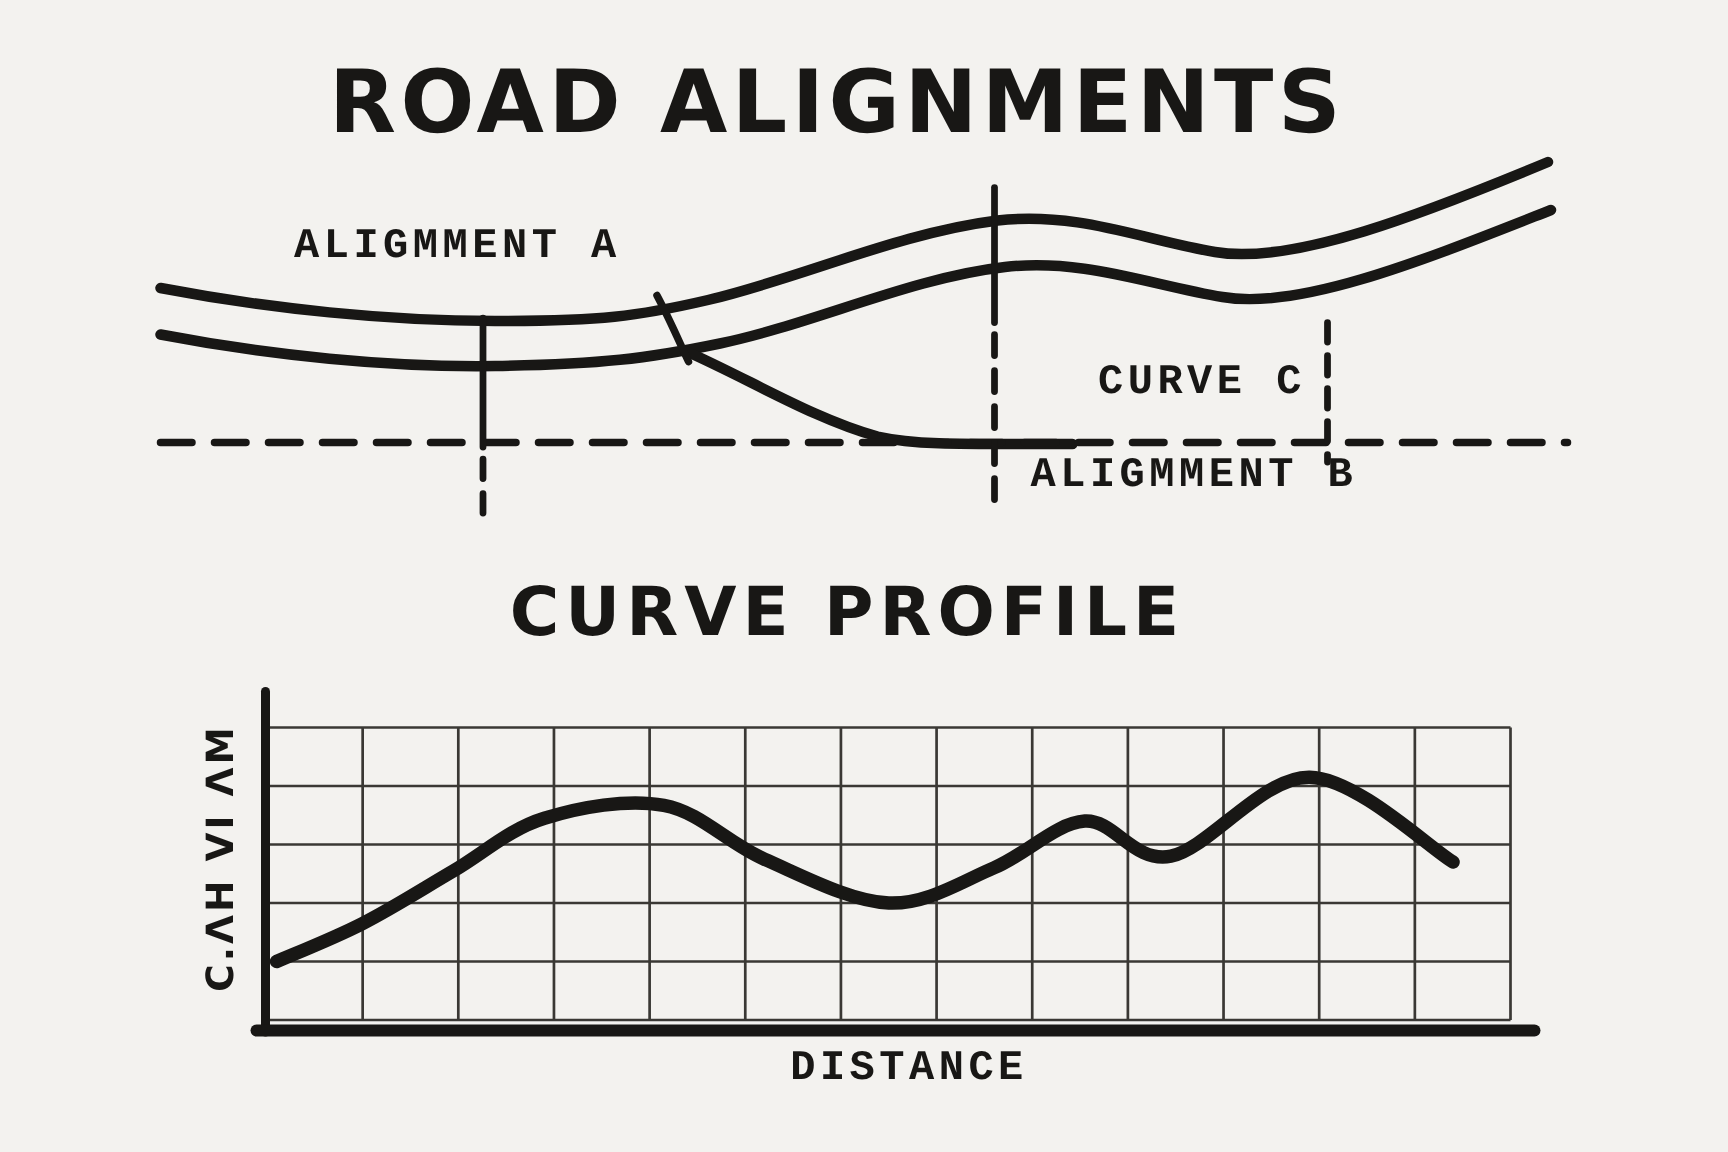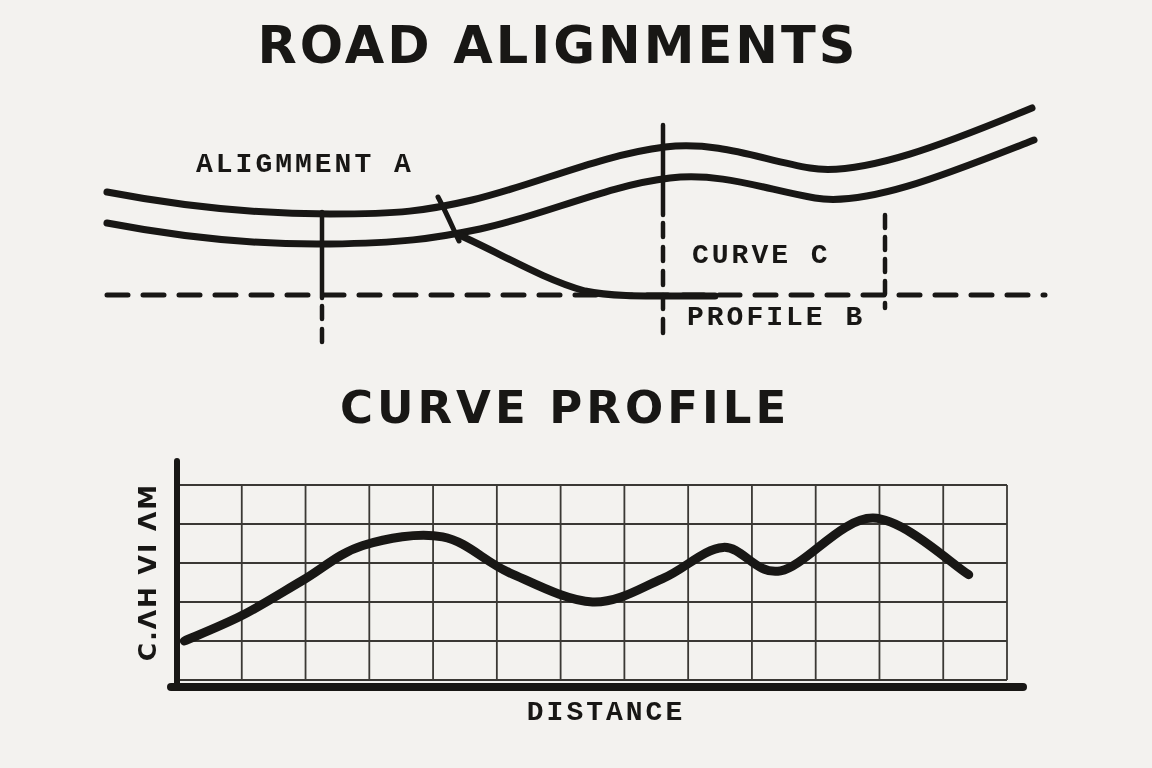--- a/index.html
+++ b/index.html
@@ -13,30 +13,30 @@
     background:var(--bg);
     font-family:"DejaVu Sans", sans-serif;
     color:var(--ink);
   }
   .abs{position:absolute;white-space:nowrap;}
   .hand{
     font-weight:bold;
     color:var(--ink);
   }
   .page-title{
-    top:16px;left:558px;transform:translateX(-50%);
-    font-size:51px;letter-spacing:3px;
+    top:34px;left:558px;transform:translateX(-50%);
+    font-size:58px;letter-spacing:3px;
   }
   .profile-title{
     top:381px;left:565px;transform:translateX(-50%);
     font-size:45px;letter-spacing:4px;
   }
   .label-md{font-size:28px;letter-spacing:3px;font-family:Liberation Mono, monospace;}
   .alignment-a-label{top:149px;left:196px;}
-  .curve-c-label{top:240px;left:692px;}
+  .curve-c-label{top:240px;left:732px;}
   .alignment-b-label{top:302px;left:687px;}
   .distance-label{top:697px;left:606px;transform:translateX(-50%);}
   .y-axis-label{
     top:572px;left:147px;
     transform:translate(-50%,-50%) rotate(-90deg);
     font-size:25px;letter-spacing:2px;
   }
   svg{position:absolute;top:0;left:0;}
   .ink-stroke{stroke:var(--ink);fill:none;stroke-linecap:round;stroke-linejoin:round;}
   .grid-stroke{stroke:var(--grid);fill:none;stroke-width:1.8;}
@@ -93,17 +93,17 @@
     <path id="profile-curve" class="ink-stroke" stroke-width="9" d="M184.37692307692308,641 C193.9,636.8 222.1,625.7 241.8,615.6 C261.4,605.6 282.2,592.3 302.4,580.5 C322.5,568.8 339.5,552.7 362.9,545.5 C386.3,538.2 418.2,532.3 442.6,536.9 C467.1,541.4 484.6,561.9 509.6,572.8 C534.6,583.6 567.0,601.0 592.5,602.0 C618.0,603.0 640.9,587.7 662.6,578.6 C684.4,569.5 703.6,548.7 723.2,547.4 C742.9,546.1 755.6,575.7 780.6,570.8 C805.6,565.9 841.7,517.5 873.1,518.1 C904.4,518.8 952.8,565.3 968.7,574.7"></path>
     <path class="ink-stroke" stroke-width="6" d="M177,461 L177,688"></path>
     <path class="ink-stroke" stroke-width="8" d="M171,687 L1023,687"></path>
   </g>
 </svg>
 
 <div class="abs hand page-title">ROAD ALIGNMENTS</div>
 
 <div class="abs hand label-md alignment-a-label">ALIGMMENT A</div>
 <div class="abs hand label-md curve-c-label">CURVE C</div>
-<div class="abs hand label-md alignment-b-label">PROFILE B</div>
+<div class="abs hand label-md alignment-b-label">ALIGMMENT B</div>
 
 <div class="abs hand profile-title">CURVE PROFILE</div>
 <div class="abs hand y-axis-label">C.ΛH VI ΛM</div>
 <div class="abs hand label-md distance-label">DISTANCE</div>
 
 </body></html>

